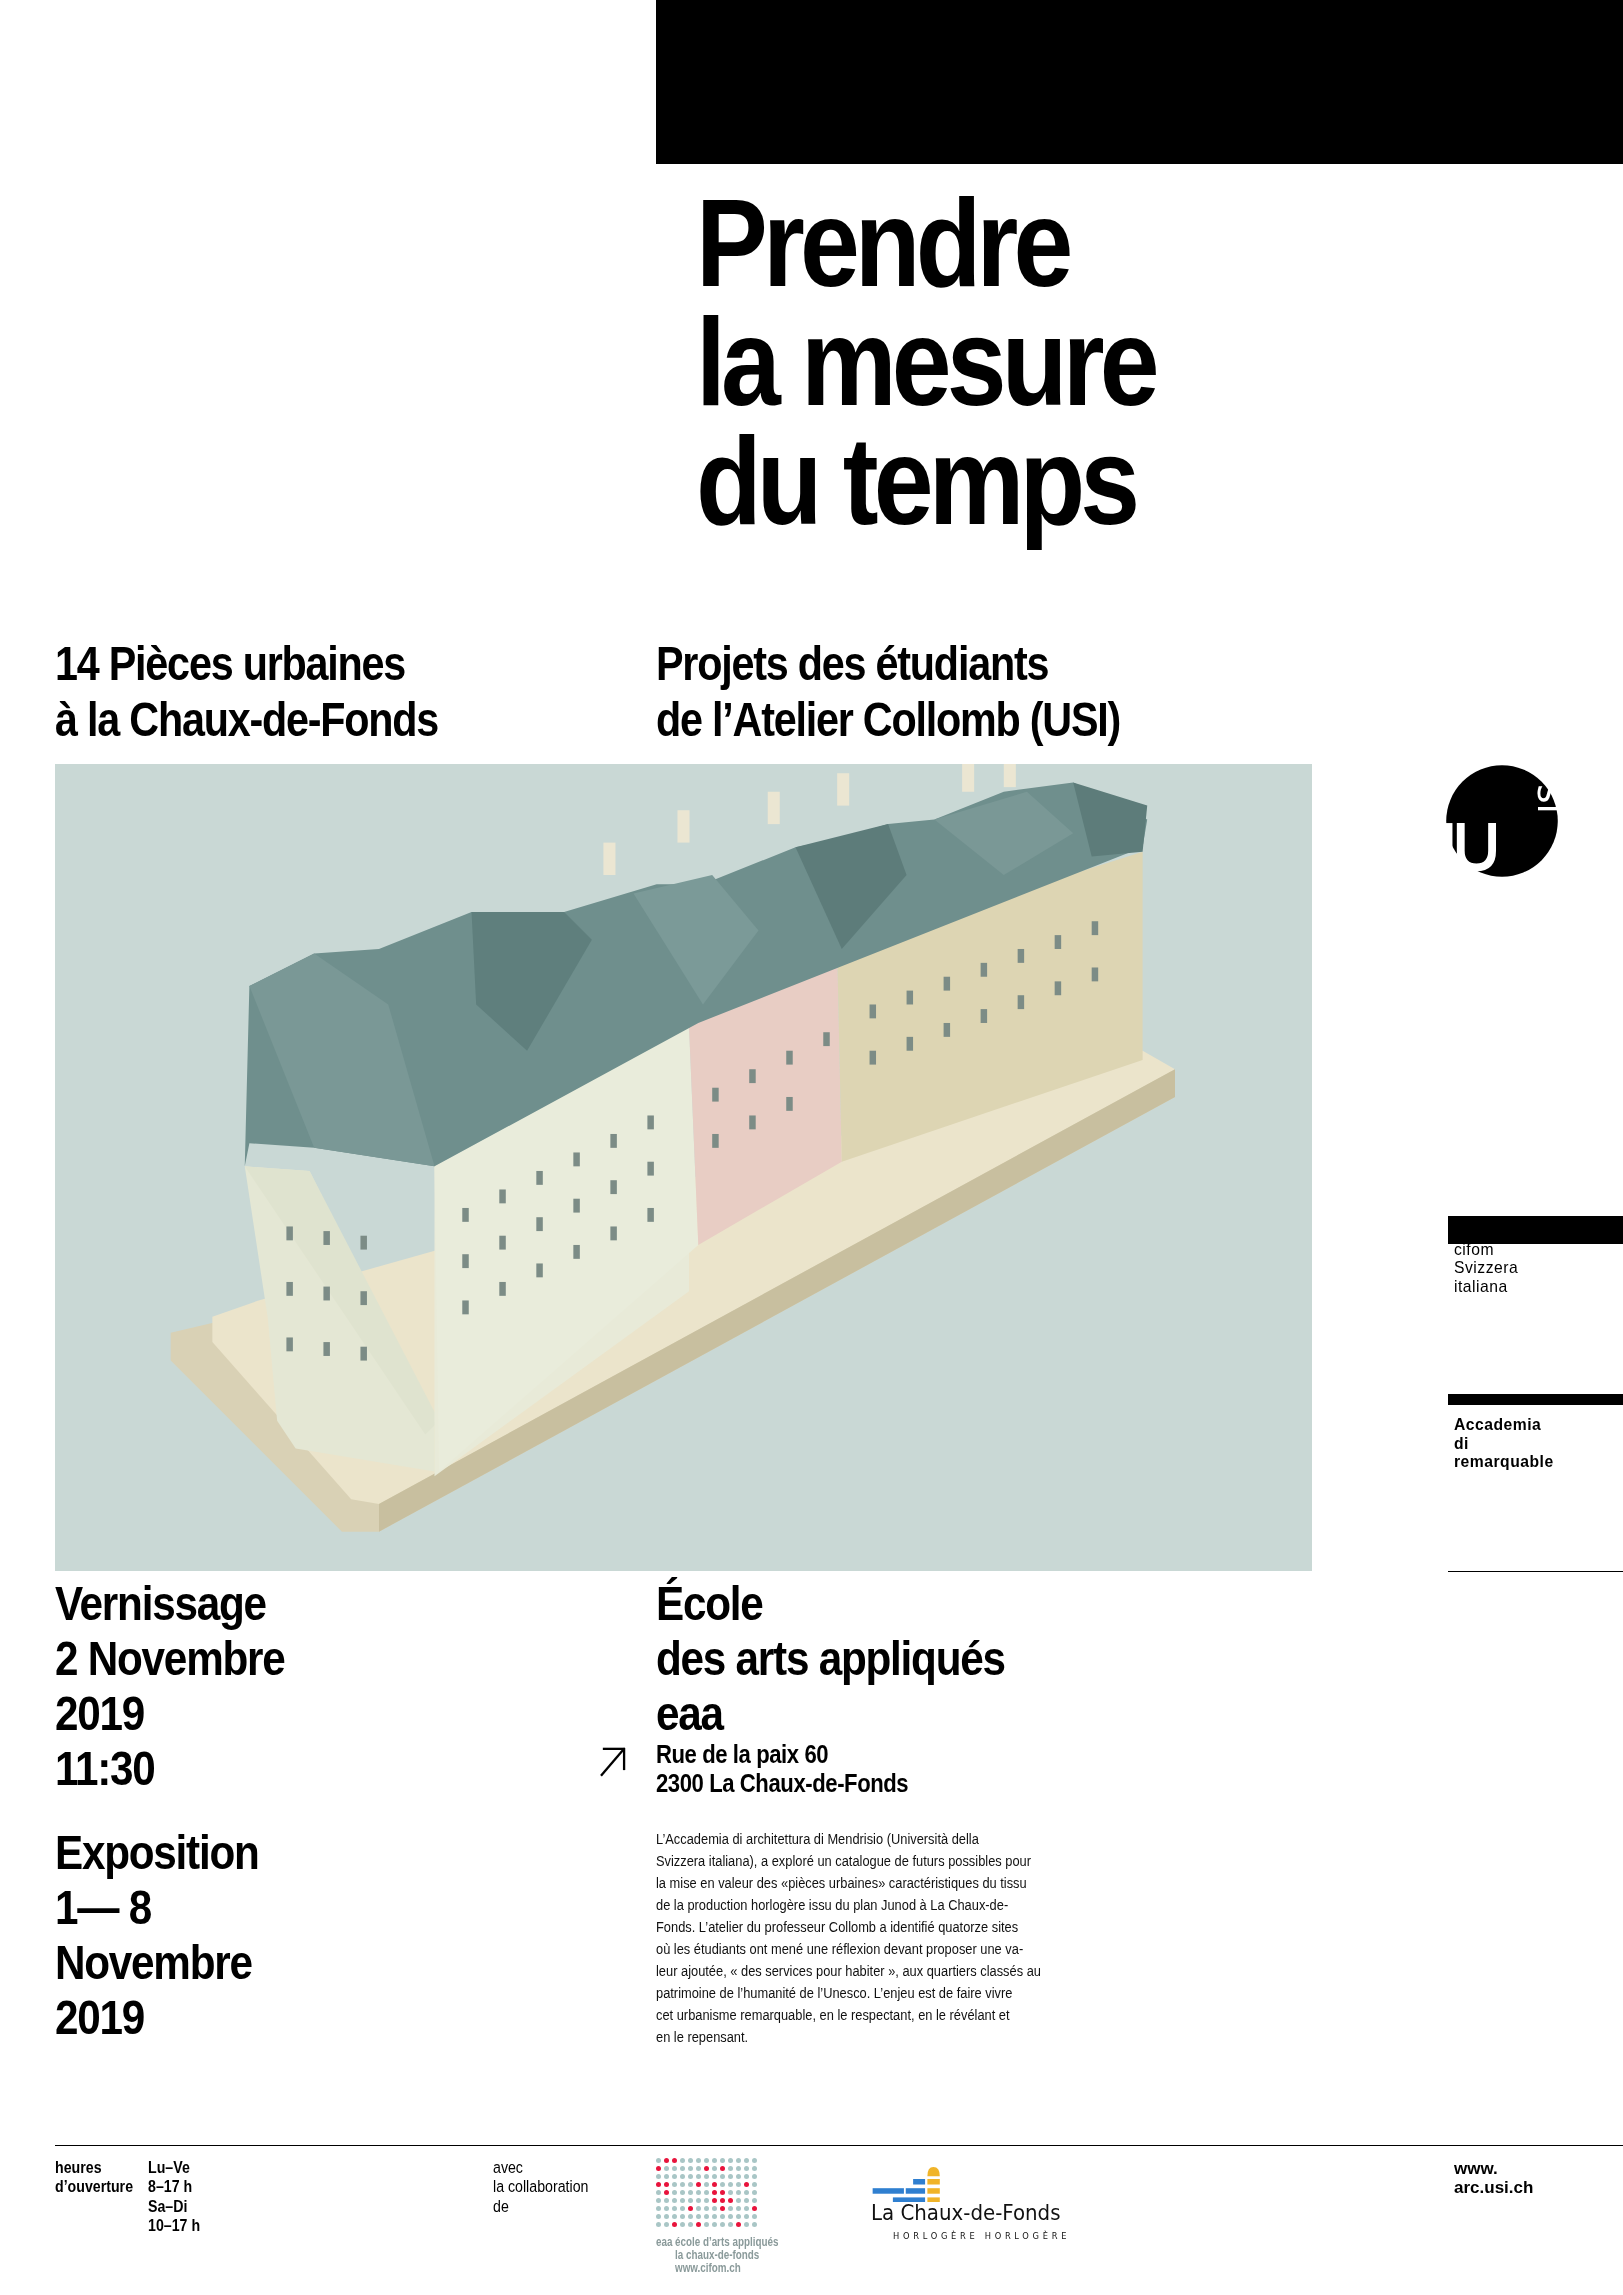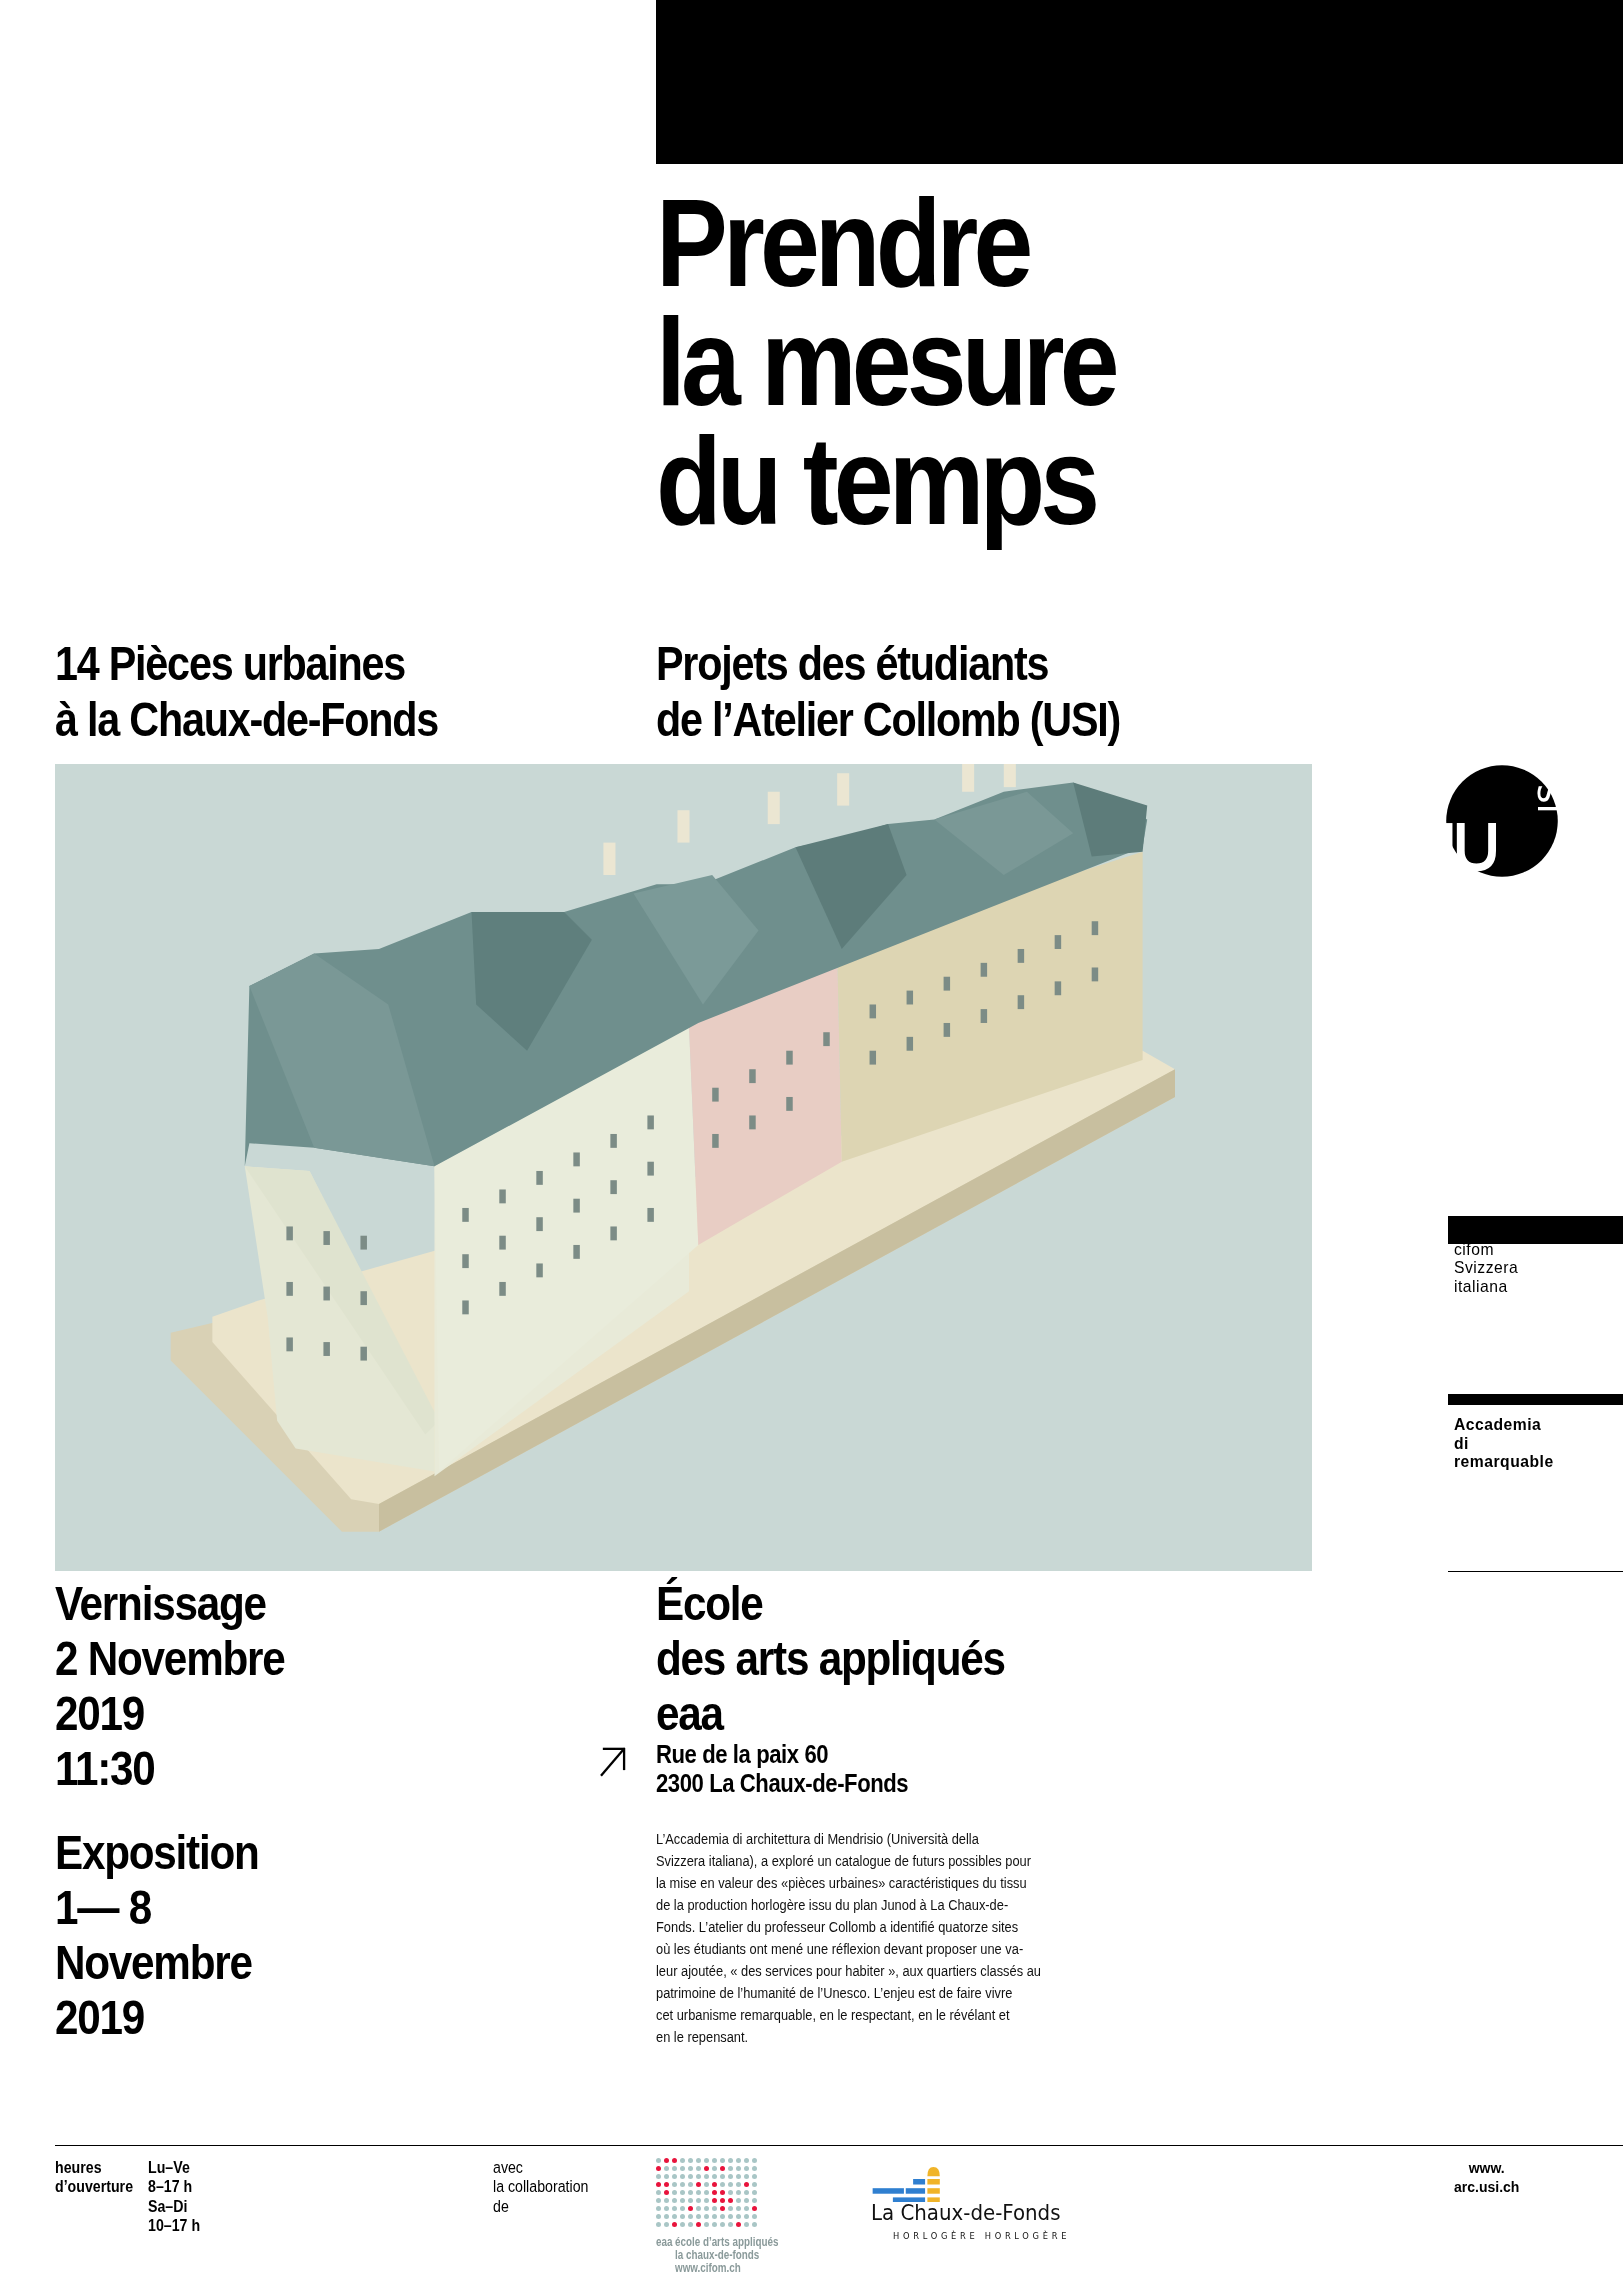--- a/index.html
+++ b/index.html
@@ -4,21 +4,21 @@
 <style>
   html, body { margin: 0; padding: 0; background: #ffffff; }
   body { width: 1623px; height: 2295px; position: relative; overflow: hidden;
          font-family: "Liberation Sans", "DejaVu Sans", sans-serif; color: #000; }
   .abs { position: absolute; }
 
   
   #top-bar { left: 656px; top: 0; width: 968px; height: 164px; background: #000; }
 
   
-  #title { left: 656px; top: 183px; font-weight: bold; font-size: 125px; line-height: 119px;
+  #title { left: 696px; top: 183px; font-weight: bold; font-size: 125px; line-height: 119px;
            letter-spacing: -5.6px; }
   #title .ln { display: block; transform: scaleX(0.86); transform-origin: 0 0; white-space: nowrap; }
 
   
   .sub { top: 636px; font-weight: bold; font-size: 48px; line-height: 56px; letter-spacing: -1.4px; }
   .sub .ln { display: block; transform: scaleX(0.86); transform-origin: 0 0; white-space: nowrap; }
   #sub-left { left: 55px; }
   #sub-right { left: 656px; }
 
   
@@ -52,21 +52,21 @@
   #body-text { left: 656px; top: 1828px; font-size: 15.3px; line-height: 22px; color: #111; }
   #body-text .ln { display: block; transform: scaleX(0.84); transform-origin: 0 0; white-space: nowrap; }
 
   
   #footer-line { left: 55px; top: 2145px; width: 1569px; height: 1.4px; background: #000; }
   .foot { font-size: 16.7px; line-height: 19.4px; }
   .foot .ln { display: block; transform: scaleX(0.85); transform-origin: 0 0; white-space: nowrap; }
   #hours-label { left: 55px; top: 2158px; font-weight: bold; }
   #hours-values { left: 148px; top: 2158px; font-weight: bold; }
   #collab-label { left: 493px; top: 2158px; font-weight: normal; }
-  #website { left: 1454px; top: 2159px; font-weight: bold; font-size: 14px; line-height: 19.4px; text-align: center; }
+  #website { left: 1454px; top: 2159px; font-weight: bold; font-size: 17px; line-height: 19.4px; }
   #website .ln { display: block; white-space: nowrap; }
 
   
   #eaa-logo { left: 652px; top: 2154px; width: 194px; height: 130px; }
   #eaa-dots { position: absolute; left: 3.7px; top: 3.7px; }
   .dot { position: absolute; width: 5.1px; height: 5.1px; border-radius: 50%; }
   #eaa-text { position: absolute; left: 0; top: 82px; color: #8a9a9a; font-size: 12px; line-height: 13px; font-weight: bold; }
   #eaa-text .ln { display: block; white-space: nowrap; transform: scaleX(0.82); transform-origin: 0 0; }
   #eaa-abbr { position: absolute; left: 3.7px; top: 0; }
   #eaa-lines { position: absolute; left: 23px; top: 0; }

